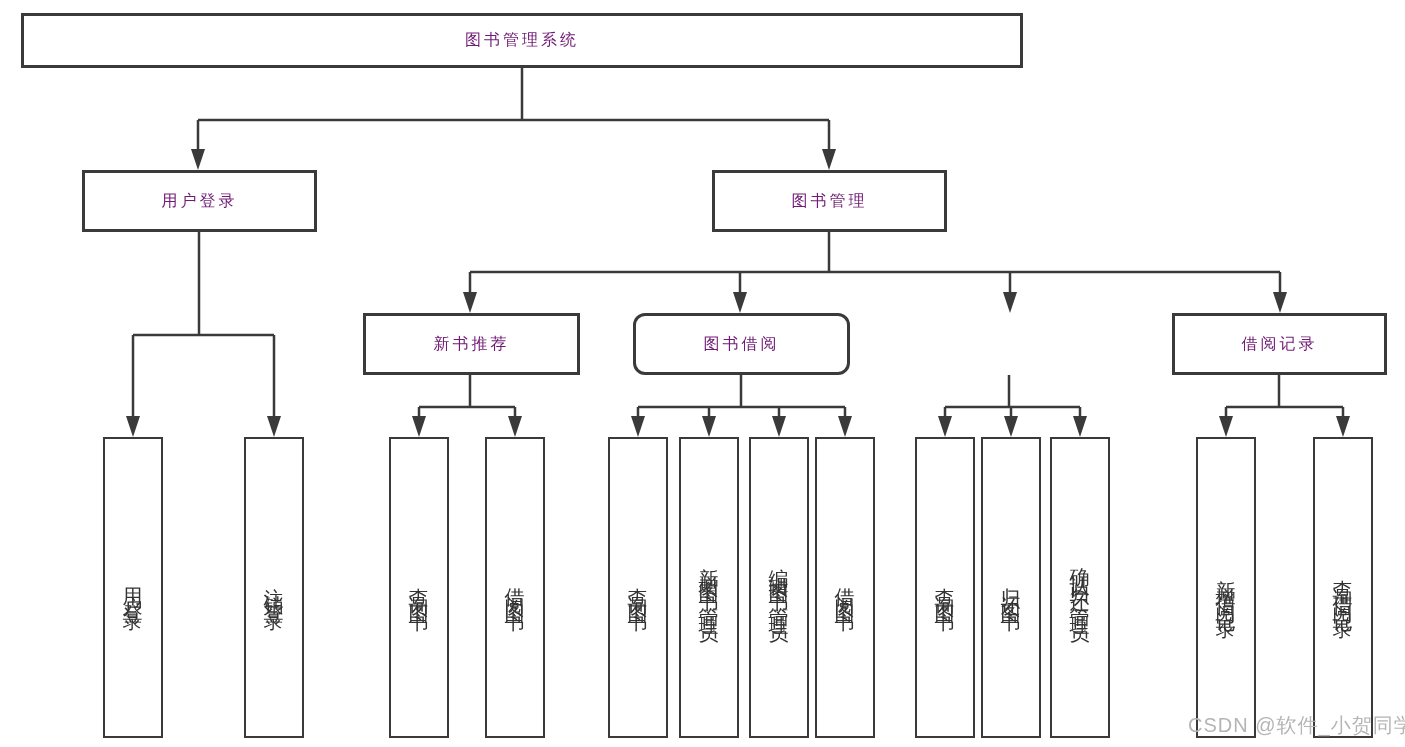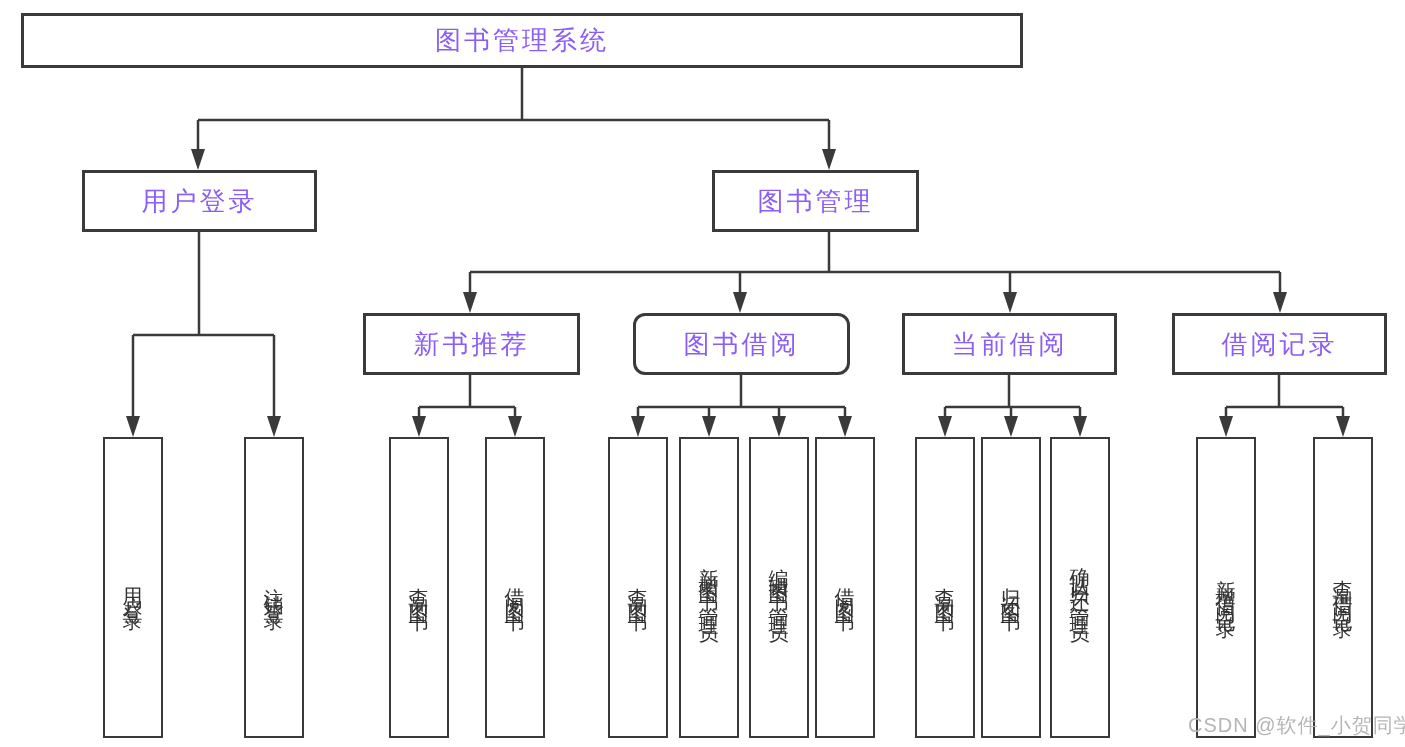--- a/index.html
+++ b/index.html
@@ -22,22 +22,22 @@
     height: 747px;
   }
   .node {
     position: absolute;
     box-sizing: border-box;
     background: #ffffff;
     border: 3px solid #3a3a3a;
     display: flex;
     align-items: center;
     justify-content: center;
-    color: #8b5cf6;
-    font-size: 26px;
+    color: #701a75;
+    font-size: 16px;
     letter-spacing: 3px;
     white-space: nowrap;
     z-index: 2;
   }
   .leaf {
     position: absolute;
     box-sizing: border-box;
     background: #ffffff;
     border: 2px solid #3a3a3a;
     width: 60px;
@@ -98,25 +98,24 @@
       <polygon points="1004,416 1018,416 1011,437"></polygon>
       <polygon points="1073,416 1087,416 1080,437"></polygon>
       <polygon points="1219,416 1233,416 1226,437"></polygon>
       <polygon points="1336,416 1350,416 1343,437"></polygon>
     </g>
   </svg>
 
   <div class="node" style="left:21px; top:13px; width:1002px; height:55px;">图书管理系统</div>
 
   <div class="node" style="left:82px; top:170px; width:235px; height:62px;">用户登录</div>
-  <div class="node" style="left:712px; top:170px; width:207px; height:62px;">图书管理</div>
+  <div class="node" style="left:712px; top:170px; width:235px; height:62px;">图书管理</div>
 
   <div class="node" style="left:363px; top:313px; width:217px; height:62px;">新书推荐</div>
   <div class="node" style="left:633px; top:313px; width:217px; height:62px;border-radius:12px;">图书借阅</div>
-  <div class="node" style="left:902px; top:313px; width:215px; height:62px;">当前借阅</div>
   <div class="node" style="left:1172px; top:313px; width:215px; height:62px;">借阅记录</div>
 
   <div class="leaf" style="left:103px;">用户登录</div>
   <div class="leaf" style="left:244px;">注销登录</div>
 
   <div class="leaf" style="left:389px;">查询图书</div>
   <div class="leaf" style="left:485px;">借阅图书</div>
 
   <div class="leaf" style="left:608px;">查询图书</div>
   <div class="leaf" style="left:679px;">新增图书（管理员）</div>

